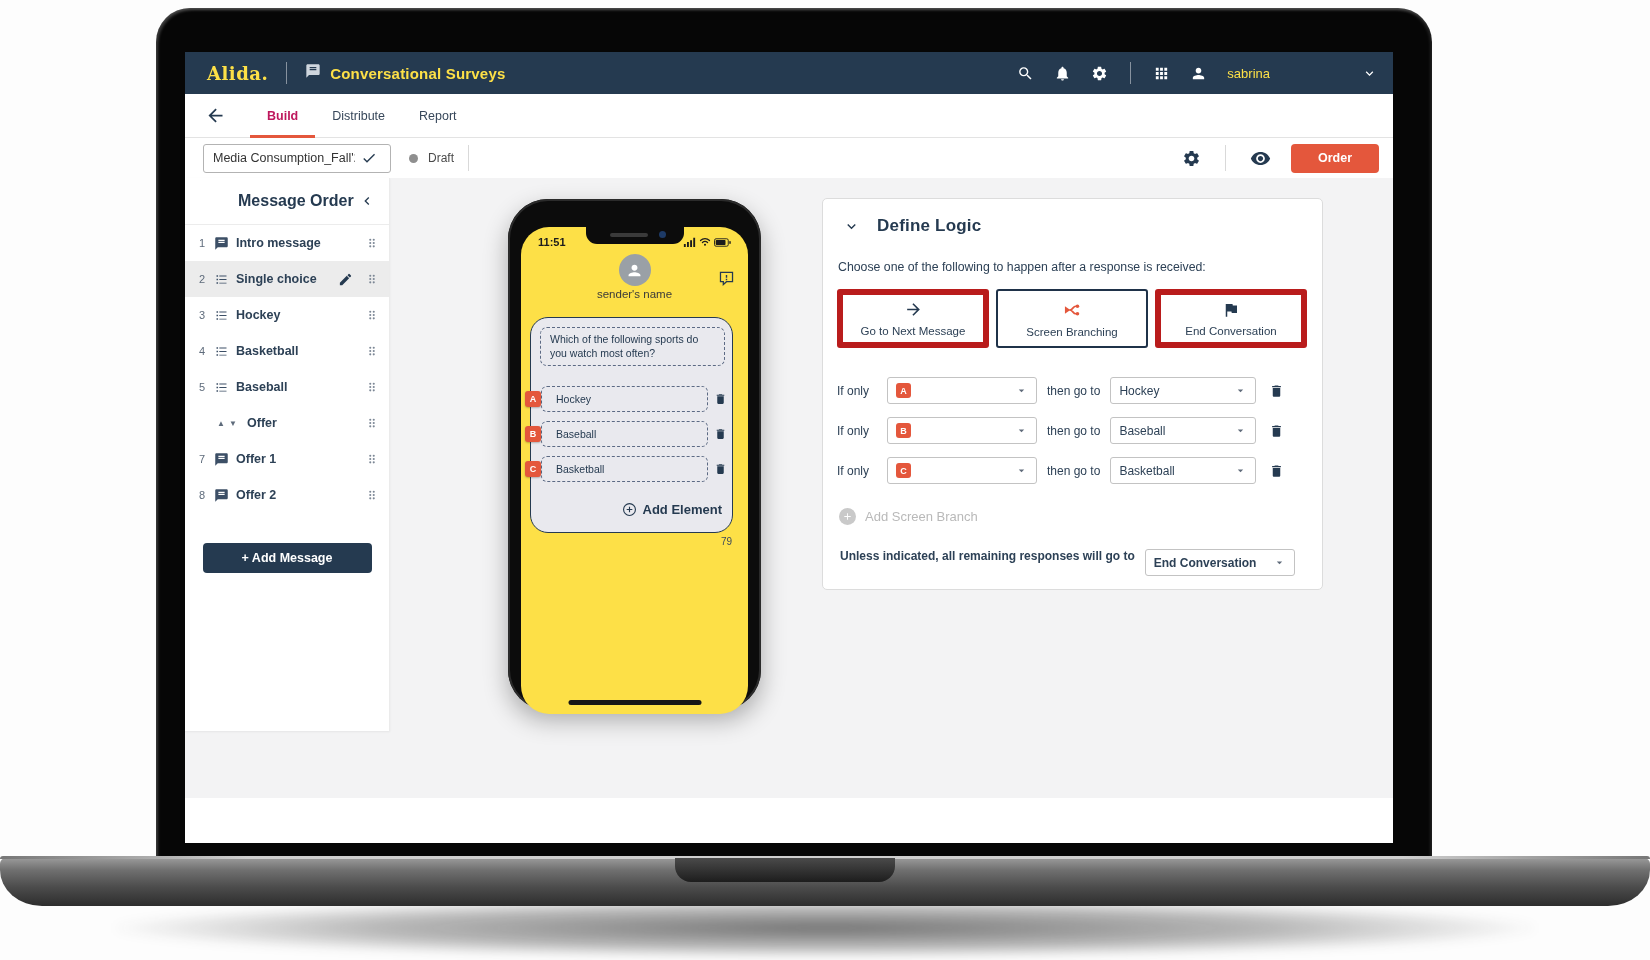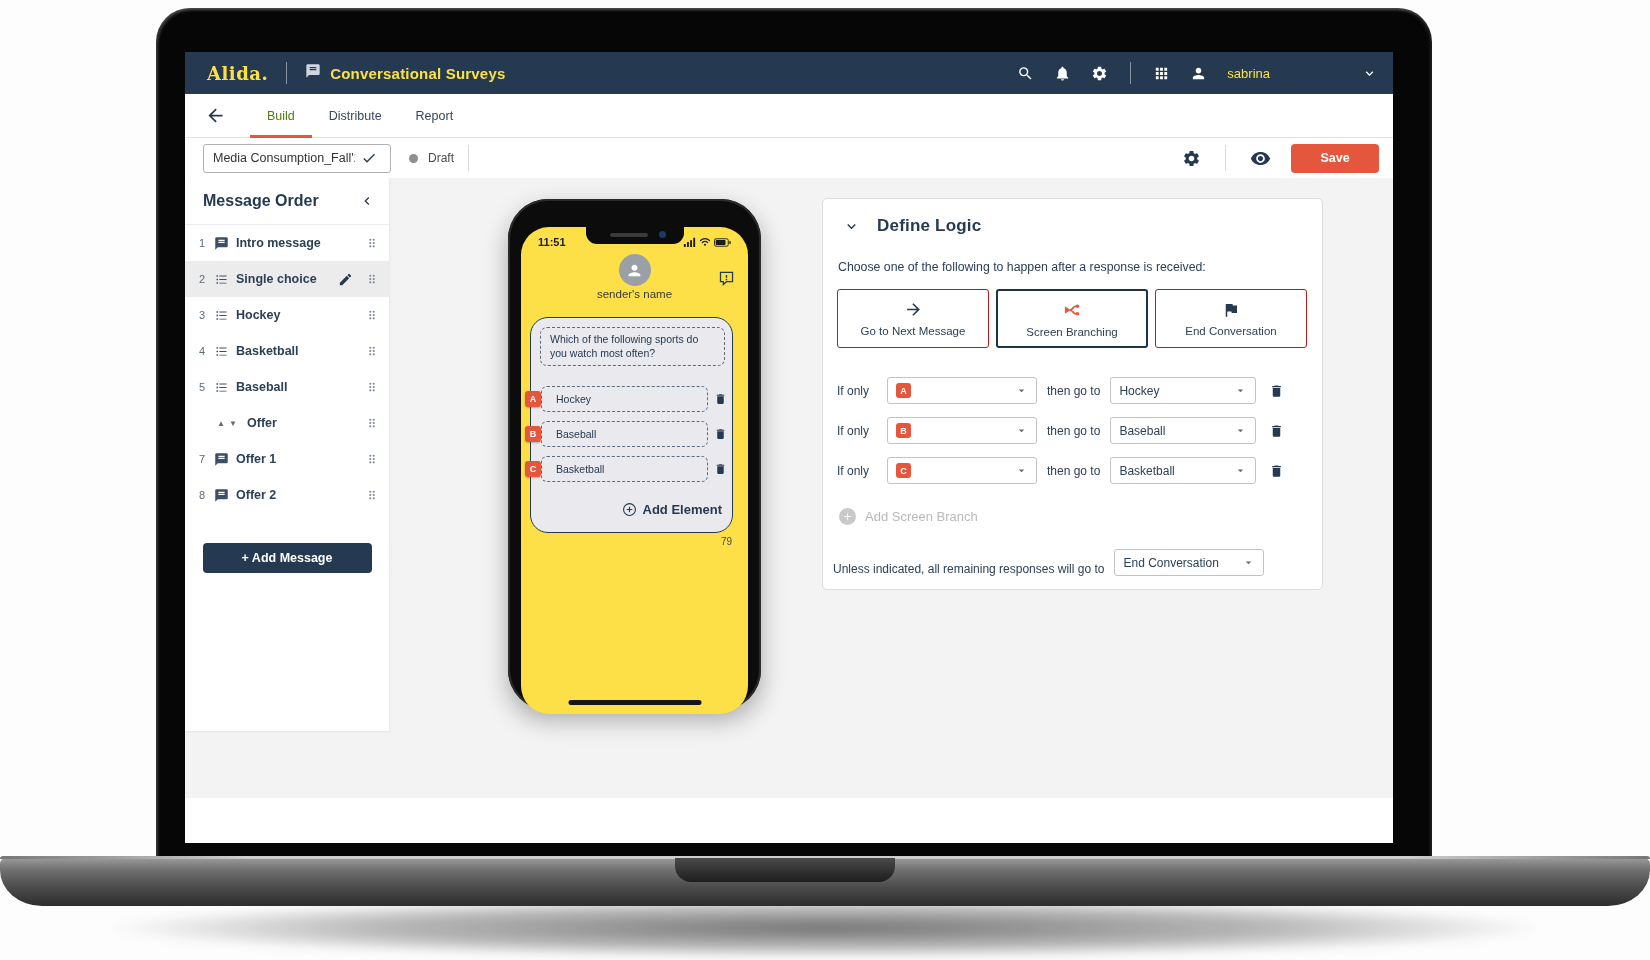--- a/index.html
+++ b/index.html
@@ -35,21 +35,21 @@
   .nav-user { font-size:13px; }
   .nav-caret { margin-left:72px; }
   .nav-btn { display:flex; align-items:center; cursor:pointer; }
 
   
   .tabbar { position:absolute; left:0; top:42px; width:1208px; height:44px; background:#fff;
     border-bottom:1px solid #e3e3e3; display:flex; align-items:center; padding-left:20px; }
   .back-arrow { color:#253a50; margin-right:24px; display:flex; }
   .tab { position:relative; height:44px; display:flex; align-items:center; padding:0 17px; font-size:12.5px;
     color:#37475a; cursor:pointer; }
-  .tab.active { font-weight:normal; color:#4d7c0f; }
+  .tab.active { font-weight:bold; color:#be185d; }
   .tab.active::after { content:""; position:absolute; left:0; bottom:0; width:100%; height:3px; background:#e4573c; }
 
   
   .toolbar { position:absolute; left:0; top:86px; width:1208px; height:40px; background:#fff;
     display:flex; align-items:center; padding:0 14px 0 18px; }
   .name-box { display:flex; align-items:center; width:188px; height:29px; border:1px solid #b3b3b3;
     border-radius:3px; background:#fff; padding:0 8px 0 9px; }
   .name-box input { border:none; outline:none; width:142px; font-size:12.5px; color:#333;
     font-family:"Liberation Sans",sans-serif; }
   .name-check { margin-left:6px; color:#253a50; display:flex; cursor:pointer; }
@@ -61,21 +61,21 @@
   .save-btn { width:88px; height:29px; background:#e4573c; color:#fff; font-size:12.5px; font-weight:bold;
     border:none; border-radius:4px; margin-left:10px; cursor:pointer; font-family:"Liberation Sans",sans-serif; }
 
   
   .main { position:absolute; left:0; top:126px; width:1208px; height:620px; background:#f3f3f4; }
 
   
   .sidebar { position:absolute; left:0; top:0; width:205px; height:553px; background:#fff;
     border-right:1px solid #ebebeb; box-shadow:0 1px 2px rgba(0,0,0,.06); }
   .sb-head { height:47px; display:flex; align-items:center; padding:0 14px 0 18px; border-bottom:1px solid #ececec; }
-  .sb-title { font-size:16px; font-weight:bold; color:#253a50; flex:1; }
+  .sb-title { font-size:16px; font-weight:bold; color:#253a50; flex:1;margin-left:35px; }
   .sb-collapse { color:#253a50; display:flex; cursor:pointer; }
   .s-item { height:36px; display:flex; align-items:center; padding:0 8px 0 10px; cursor:pointer; }
   .s-item.selected { background:#ececec; }
   .s-num { width:14px; font-size:11px; color:#5e6b7b; text-align:center; }
   .s-ic { color:#3c4f66; margin:0 7px 0 5px; display:flex; }
   .s-label { font-size:12.5px; font-weight:bold; color:#2d4156; flex:1; white-space:nowrap; overflow:hidden; }
   .s-pencil { color:#253a50; display:flex; margin-right:10px; cursor:pointer; }
   .s-kebab { display:flex; color:#7c8795; cursor:pointer; padding:2px; }
   .sort-arrows { width:26px; display:flex; gap:4px; margin:0 4px 0 8px; font-size:8px; color:#5e6b7b; }
   .add-msg-btn { display:block; margin:30px auto 0; width:169px; height:30px; background:#253a50; color:#fff;
@@ -118,21 +118,21 @@
     background:#161616; border-radius:3px; }
 
   
   .logic-card { position:absolute; left:637px; top:20px; width:501px; height:392px; background:#fff;
     border:1px solid #dcdcdc; border-radius:5px; }
   .lg-head { position:absolute; left:20px; top:17px; display:flex; align-items:center; gap:17px; }
   .lg-caret { color:#253a50; display:flex; cursor:pointer; }
   .lg-title { font-size:17px; font-weight:bold; color:#253a50; letter-spacing:.2px; }
   .lg-instr { position:absolute; left:15px; top:61px; font-size:12.3px; color:#2d4156; }
   .lg-cards { position:absolute; left:14px; top:90px; display:flex; gap:7px; }
-  .lg-action { width:152px; height:59px; border:1px solid #b91c1c; border-radius:3px; background:#fff;
+  .lg-action { width:152px; height:59px; border:6px solid #b91c1c; border-radius:3px; background:#fff;
     display:flex; flex-direction:column; align-items:center; justify-content:center; gap:6px; cursor:pointer; }
   .lg-action.selected { border:2px solid #1f3249; }
   .lg-action .a-ic { color:#253a50; display:flex; }
   .lg-action .a-ic.orange { color:#e4573c; }
   .a-label { font-size:11.5px; color:#2d4156; }
   .rule-row { position:absolute; left:14px; display:flex; align-items:center; height:27px; }
   .rule-if { width:50px; font-size:12px; color:#2d4156; }
   .sel { height:27px; border:1px solid #c3c3c3; border-radius:3px; background:#fff; display:flex;
     align-items:center; padding:0 8px; cursor:pointer; }
   .sel-letter { width:150px; margin-right:8px; }
@@ -141,21 +141,21 @@
   .sel-sp { flex:1; }
   .sel-caret { color:#5f6b7a; display:flex; }
   .rule-then { font-size:12px; color:#2d4156; margin:0 10px 0 2px; }
   .sel-target { width:146px; font-size:12px; color:#2d4156; }
   .rule-trash { color:#253a50; display:flex; margin-left:13px; cursor:pointer; }
   .add-branch { position:absolute; left:16px; top:309px; display:flex; align-items:center; gap:9px;
     cursor:pointer; }
   .ab-circle { width:17px; height:17px; border-radius:50%; background:#c9c9c9; color:#fff; display:flex;
     align-items:center; justify-content:center; }
   .ab-label { font-size:13px; color:#b9b9b9; }
-  .fallback { position:absolute; left:10px; top:350px; display:flex; align-items:flex-end; }
+  .fallback { position:absolute; left:17px; top:350px; display:flex; align-items:flex-start;font-weight:bold; }
   .fb-text { font-size:12px; color:#2d4156; margin-right:10px; }
   .sel-fallback { width:150px; font-size:12px; color:#2d4156; }
 </style>
 </head>
 <body>
 
 <div class="stage">
   <div class="floor-shadow"></div>
   <div class="lid"></div>
 
@@ -234,21 +234,21 @@
           <svg width="19" height="19" viewBox="0 0 24 24">
               <path fill="currentColor" d="M19.14 12.94c.04-.3.06-.61.06-.94 0-.32-.02-.64-.07-.94l2.03-1.58c.18-.14.23-.41.12-.61l-1.92-3.32c-.12-.22-.37-.29-.59-.22l-2.39.96c-.5-.38-1.03-.7-1.62-.94l-.36-2.54c-.04-.24-.24-.41-.48-.41h-3.84c-.24 0-.43.17-.47.41l-.36 2.54c-.59.24-1.13.57-1.62.94l-2.39-.96c-.22-.08-.47 0-.59.22L2.74 8.87c-.12.21-.08.47.12.61l2.03 1.58c-.05.3-.09.63-.09.94s.02.64.07.94l-2.03 1.58c-.18.14-.23.41-.12.61l1.92 3.32c.12.22.37.29.59.22l2.39-.96c.5.38 1.03.7 1.62.94l.36 2.54c.05.24.24.41.48.41h3.84c.24 0 .44-.17.47-.41l.36-2.54c.59-.24 1.13-.56 1.62-.94l2.39.96c.22.08.47 0 .59-.22l1.92-3.32c.12-.22.07-.47-.12-.61l-2.01-1.58zM12 15.6c-1.98 0-3.6-1.62-3.6-3.6s1.62-3.6 3.6-3.6 3.6 1.62 3.6 3.6-1.62 3.6-3.6 3.6z"></path>
             </svg>
         </span>
         <span class="tb-div"></span>
         <span class="tb-icon">
           <svg width="21" height="21" viewBox="0 0 24 24">
               <path fill="currentColor" d="M12 4.5C7 4.5 2.73 7.61 1 12c1.73 4.39 6 7.5 11 7.5s9.27-3.11 11-7.5c-1.73-4.39-6-7.5-11-7.5zM12 17c-2.76 0-5-2.24-5-5s2.24-5 5-5 5 2.24 5 5-2.24 5-5 5zm0-8c-1.66 0-3 1.34-3 3s1.34 3 3 3 3-1.34 3-3-1.34-3-3-3z"></path>
             </svg>
         </span>
-        <button class="save-btn">Save</button>
+        <button class="save-btn">Order</button>
       </div>
     </div>
 
     <div class="main">
 
       <aside class="sidebar">
         <div class="sb-head">
           <span class="sb-title">Message Order</span>
           <span class="sb-collapse">
             <svg width="16" height="16" viewBox="0 0 24 24">

